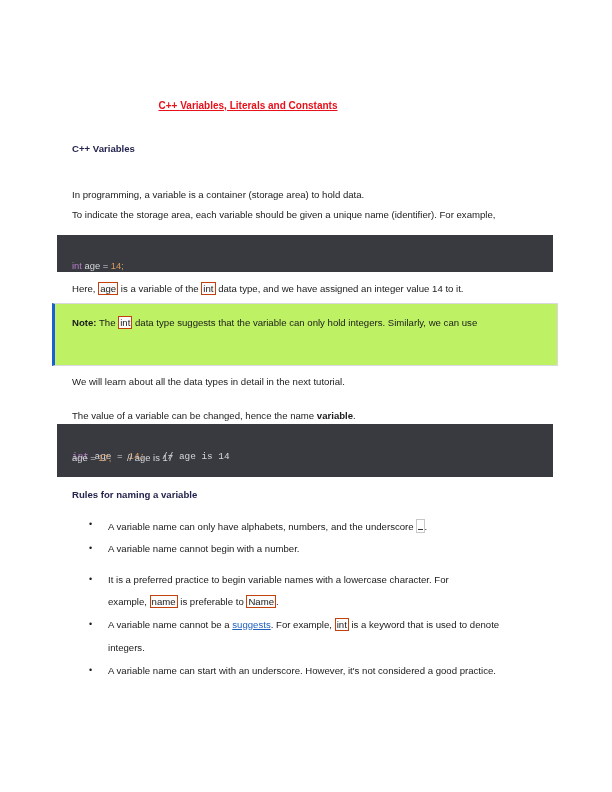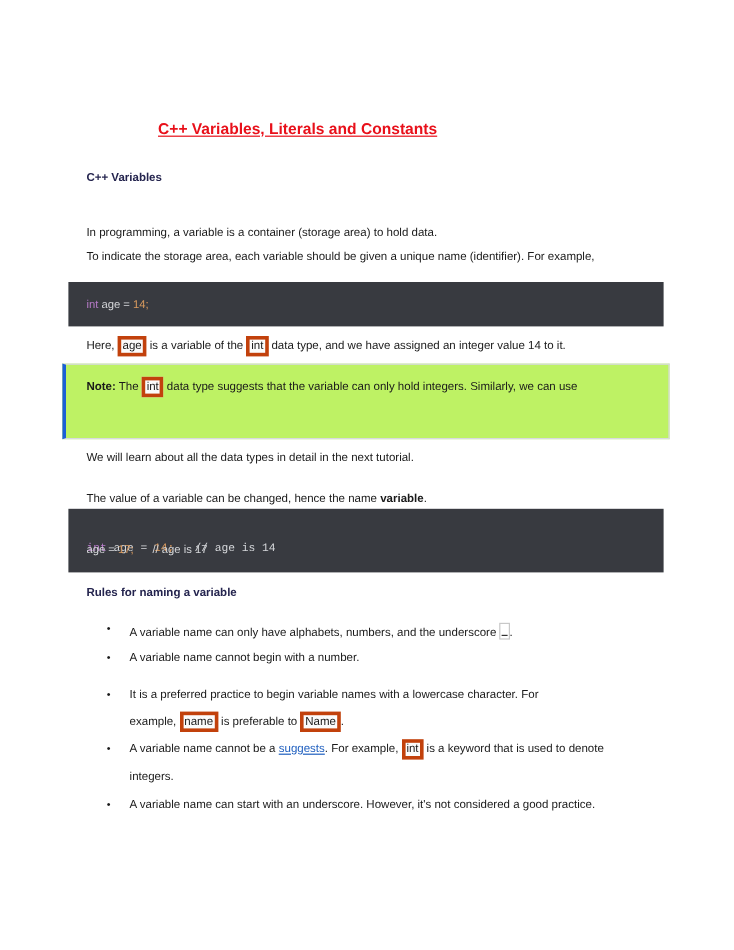--- a/index.html
+++ b/index.html
@@ -5,39 +5,39 @@
   html, body { margin: 0; padding: 0; }
   body {
     width: 612px; height: 792px; background: #ffffff; position: relative; overflow: hidden;
     font-family: "Liberation Sans", "DejaVu Sans", sans-serif;
     color: #1a1a1a;
     font-size: 9.6px;
   }
   .abs { position: absolute; white-space: nowrap; }
   .title {
     left: 0; width: 496px; top: 100px; text-align: center;
-    color: #e8101a; font-weight: bold; font-size: 13px; text-decoration: underline;
+    color: #e8101a; font-weight: bold; font-size: 10px; text-decoration: underline;
   }
   .h2 { color: #24244e; font-weight: bold; font-size: 9.6px; }
   .para { left: 72px; }
   .code-block {
     position: absolute; left: 57px; width: 496px; background: #383a40;
     font-family: "Liberation Sans", sans-serif; font-size: 9.4px; color: #d5d7da;
   }
   .code-line { position: absolute; left: 15px; white-space: pre; }
   .kw { color: #b77bc9; }
   .num { color: #d99a5e; }
   .cm { color: #d5d7da; }
   .note {
     position: absolute; left: 52px; top: 303px; width: 506px; height: 63px;
     background: #bef264; border: 1px solid #d8d9e0; border-left: 3px solid #1b5fd6;
     box-sizing: border-box;
   }
   .inline-code {
-    border: 3px solid #c2410c; padding: 0 1px; background: #fbfbfb;
+    border: 1px solid #c2410c; padding: 0 1px; background: #fbfbfb;
   }
   .bullet { position: absolute; left: 89px; font-size: 9px; }
   .li { left: 108px; }
   a.link { color: #1f5fbf; text-decoration: underline; }
   .us-box {
     display: inline-block; width: 7px; height: 12px; border: 1px solid #c8c8c8;
     vertical-align: -3px; position: relative; margin-left: 2px;
   }
   .us-box::after {
     content: ""; position: absolute; left: 1px; right: 1px; bottom: 2px; height: 1px; background: #333;
@@ -50,21 +50,21 @@
 
   <div class="abs title">C++ Variables, Literals and Constants</div>
 
   <div class="abs h2" style="left:72px; top:143px;">C++ Variables</div>
 
   <div class="abs para" style="top:189px;">In programming, a variable is a container (storage area) to hold data.</div>
 
   <div class="abs para" style="top:209px;">To indicate the storage area, each variable should be given a unique name (identifier). For example,</div>
 
   <div class="code-block" style="top:235px; height:37px;">
-    <div class="code-line" style="top:13px;text-align:right;"><span class="kw">int</span><span> age = </span><span class="num">14</span><span class="num">;</span></div>
+    <div class="code-line" style="top:25px;text-align:right;"><span class="kw">int</span><span> age = </span><span class="num">14</span><span class="num">;</span></div>
   </div>
 
   <div class="abs para" style="top:283px;">
     <span>Here, </span><span class="inline-code">age</span><span> is a variable of the </span><span class="inline-code">int</span><span> data type, and we have assigned an integer value 14 to it.</span>
   </div>
 
   <div class="note">
     <div class="abs" style="left:17px; top:13px;">
       <b>Note:</b><span> The </span><span class="inline-code">int</span><span> data type suggests that the variable can only hold integers. Similarly, we can use</span>
     </div>

